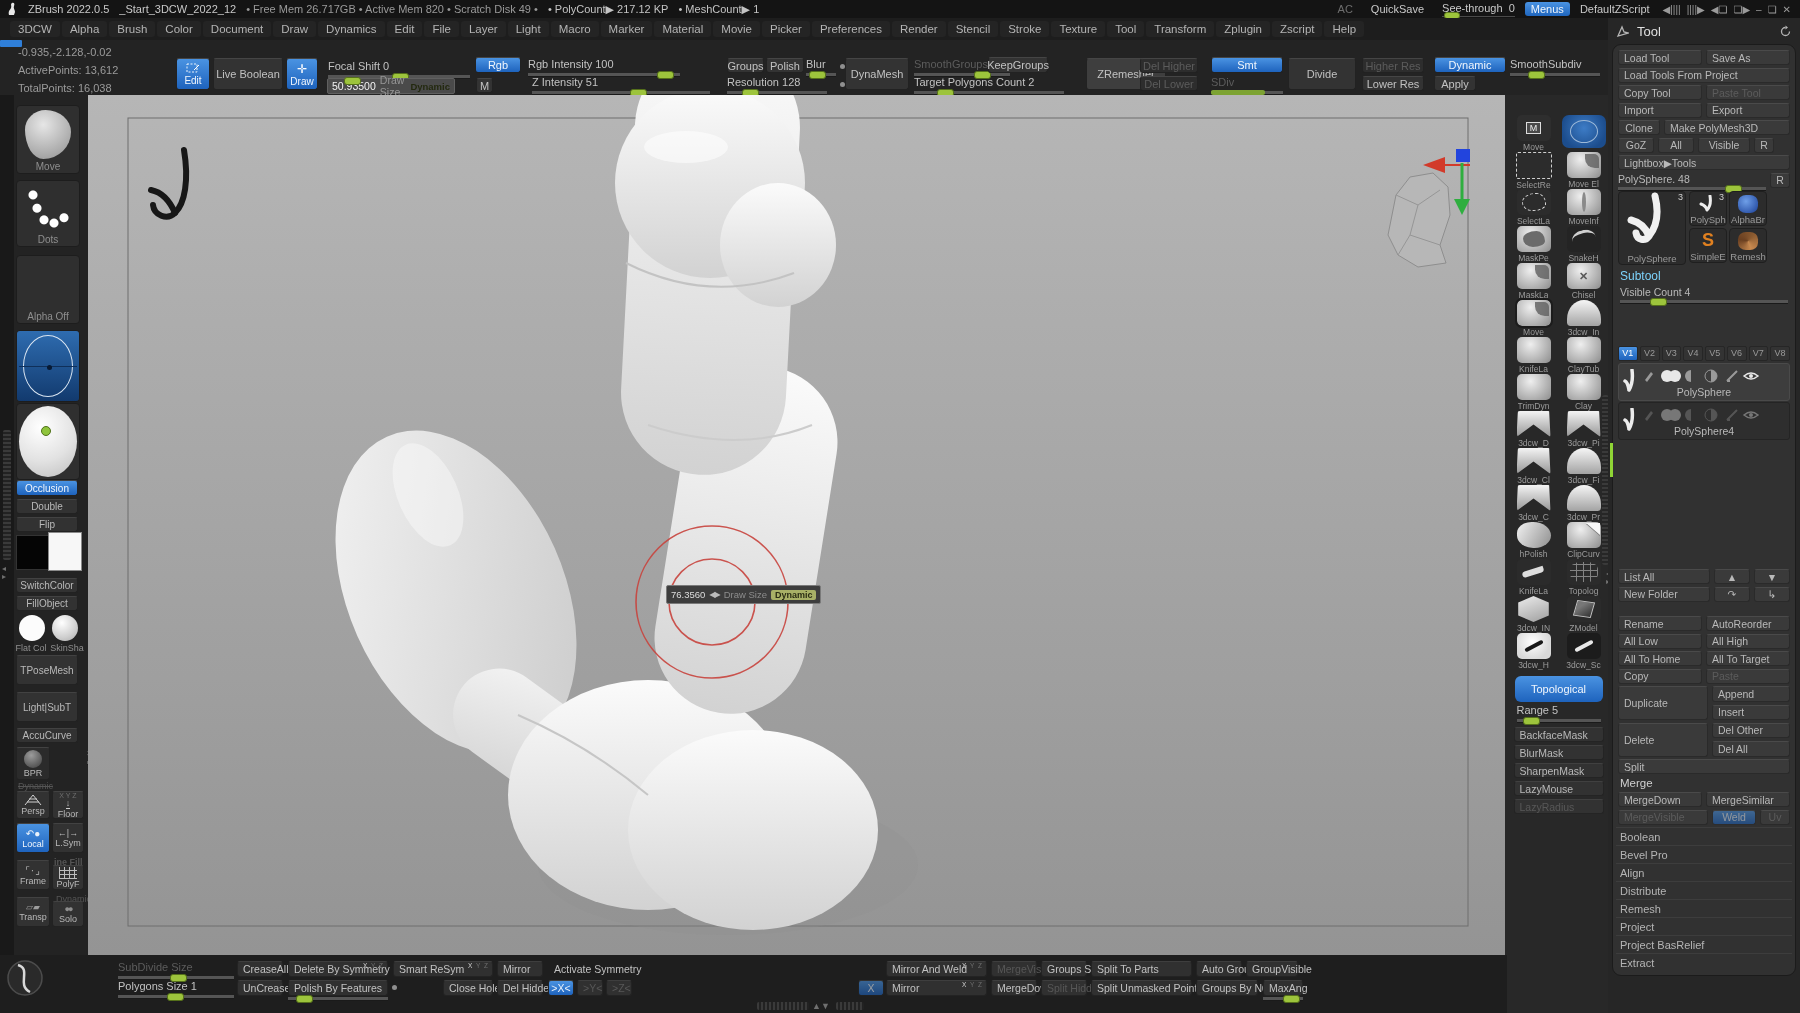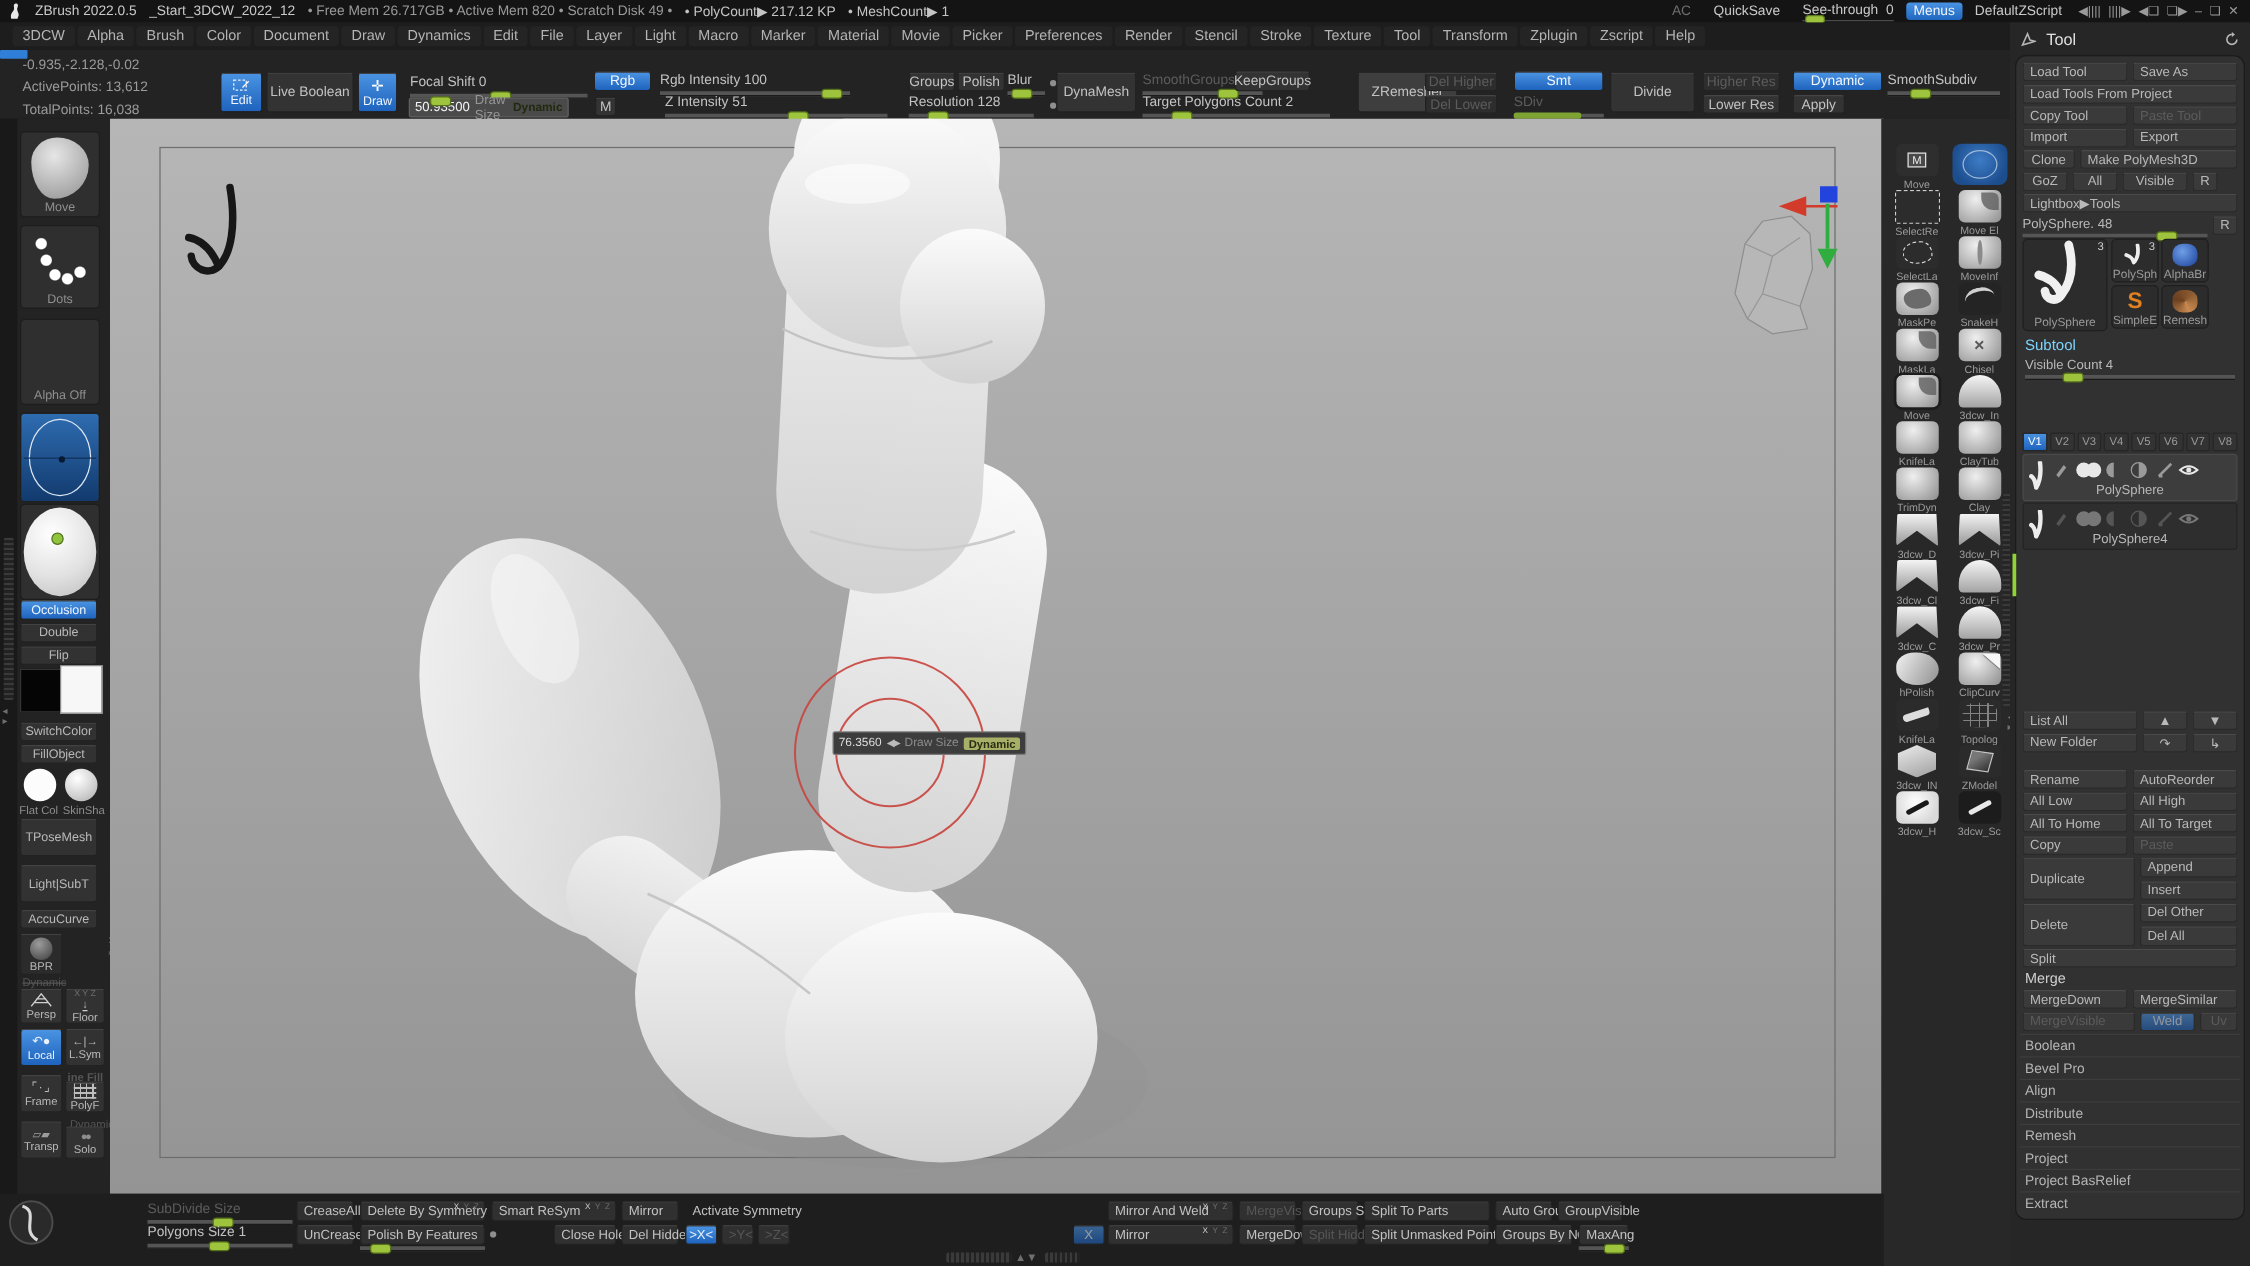--- a/index.html
+++ b/index.html
@@ -602,20 +602,34 @@
         </div>
         <div class="qcell">
           <div class="qicon brushw"></div>
           <div class="qlabel">3dcw_H</div>
         </div>
         <div class="qcell">
           <div class="qicon brushd"></div>
           <div class="qlabel">3dcw_Sc</div>
         </div>
       </div>
+    <div id="qbottom">
+        <div class="qbtnblue">Topological</div>
+        <div class="sliderw" style="position: relative; margin: 2px auto 4px; width: 84px; display: block;">
+          <div class="slabel">Range 5</div>
+          <div class="strack">
+            <div class="sknob" style="left: 8%;"></div>
+          </div>
+        </div>
+        <div class="qmask">BackfaceMask</div>
+        <div class="qmask">BlurMask</div>
+        <div class="qmask">SharpenMask</div>
+        <div class="qmask">LazyMouse</div>
+        <div class="qmask dim">LazyRadius</div>
+      </div>
     <div style="position:absolute;right:3px;top:300px;width:7px;height:170px;
          background:repeating-linear-gradient(0deg,#3a3a3a 0 2px,#262626 2px 4px);border-radius:3px;"></div>
     <div style="position:absolute;right:2px;top:475px;color:#707070;font-size:8px;line-height:8px;">◂<br>▸</div>
   </div>
 
   <div id="toolpanel">
     <div id="tp-header">
       <svg class="ticon" width="13" height="13" viewBox="0 0 13 13">
         <path d="M2 11 L6 2 L8 7 L12 8 Z" fill="none" stroke="#b5b5b5" stroke-width="1.3"></path>
       </svg>

